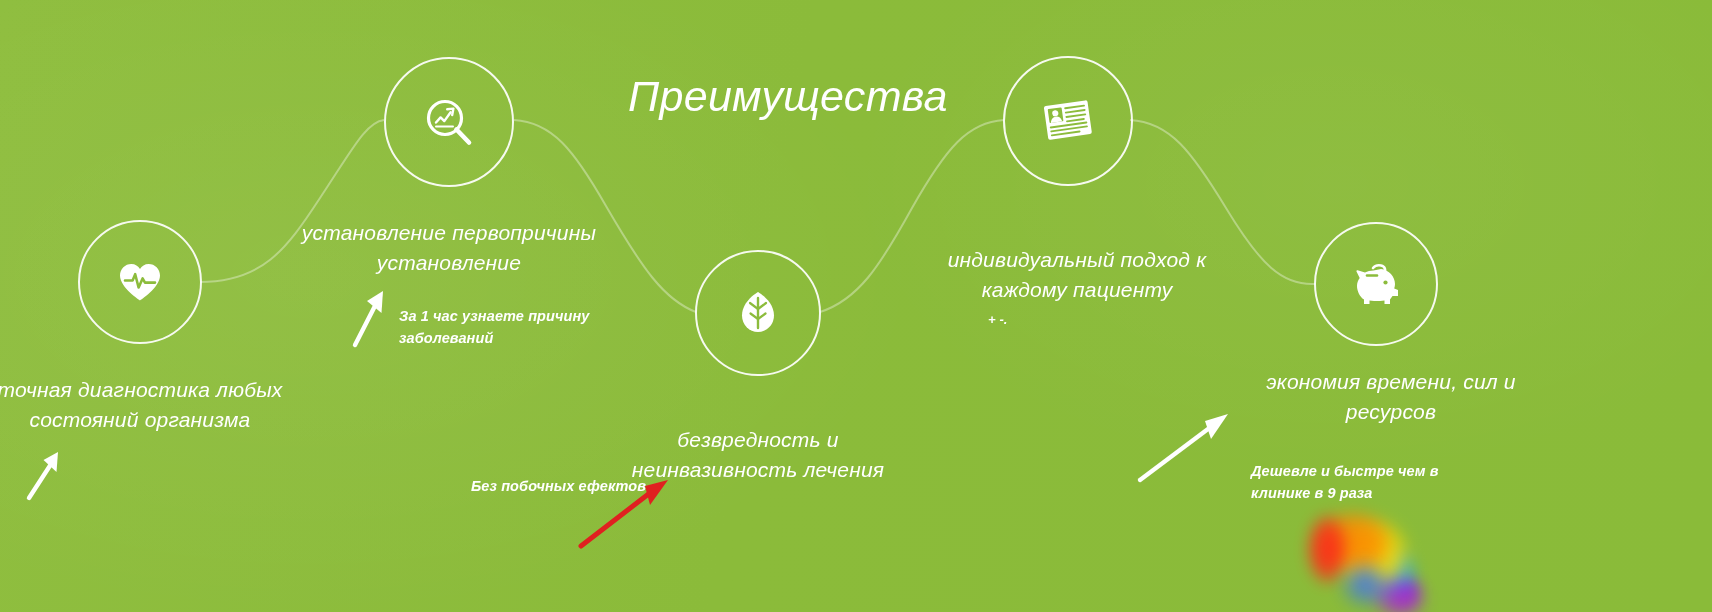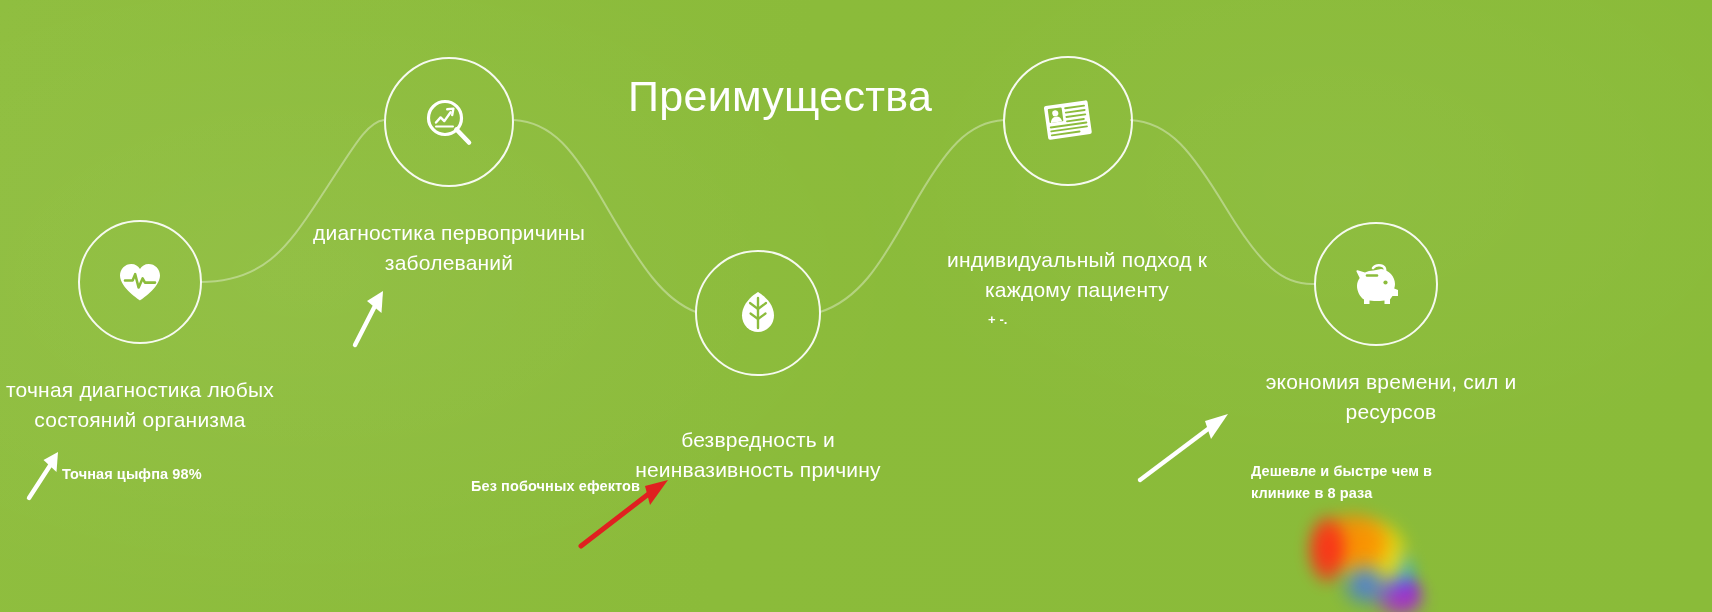--- a/index.html
+++ b/index.html
@@ -2,21 +2,21 @@
 <html><head>
 <meta charset="utf-8">
 <style>
   html,body{margin:0;padding:0;}
   body{
     width:1712px;height:612px;overflow:hidden;
     background:#8cbc3c;
     font-family:"Liberation Sans", sans-serif;
     position:relative;
   }
-  #stage{position:absolute;inset:0;overflow:hidden;background:#ef4444;}
+  #stage{position:absolute;inset:0;overflow:hidden;background:#ef4444;font-style:italic;}
 
   
   .bg-wash{position:absolute;inset:0;
     background:
       radial-gradient(900px 500px at 18% 45%, rgba(255,255,255,0.045), rgba(255,255,255,0) 70%),
       radial-gradient(700px 420px at 78% 30%, rgba(255,255,255,0.035), rgba(255,255,255,0) 72%),
       linear-gradient(100deg,#8fbe3f 0%, #8bbb3a 45%, #8abb39 100%);
     pointer-events:none;}
 
   svg.layer{position:absolute;left:0;top:0;width:1712px;height:612px;overflow:visible;}
@@ -116,37 +116,37 @@
       <span>
         <svg width="52" height="50" viewBox="0 0 52 50" aria-hidden="true">
           <circle cx="22" cy="21" r="16.5" fill="none" stroke="#ffffff" stroke-width="3.2"></circle>
           <path d="M33.5 32.5L46 45.5" stroke="#ffffff" stroke-width="4.6" stroke-linecap="round"></path>
           <path d="M13 25.5L17.6 20.4L21.3 24.1L27.6 15.2" fill="none" stroke="#ffffff" stroke-width="2.4" stroke-linecap="round" stroke-linejoin="round"></path>
           <path d="M24.2 12.3L30.4 11.6L29.2 18" fill="none" stroke="#ffffff" stroke-width="2.4" stroke-linecap="round" stroke-linejoin="round"></path>
           <path d="M13 29.5H30" stroke="#ffffff" stroke-width="2" stroke-linecap="round"></path>
         </svg>
       </span>
     </div>
-    <div class="node-label" style="left:293px;top:218px;width:312px;">диагностика первопричины заболеваний</div>
+    <div class="node-label" style="left:293px;top:218px;width:312px;">установление первопричины установление</div>
   </div>
 
   <div class="node">
     <div class="circle" style="left:695px;top:250px;width:126px;height:126px;">
       <span>
         <svg width="40" height="46" viewBox="0 0 40 46" aria-hidden="true">
           <path d="M20 2C20 2 4 11 4 25.5C4 34.5 11.2 42 20 42C28.8 42 36 34.5 36 25.5C36 11 20 2 20 2Z" fill="#ffffff"></path>
           <path d="M20 8V38" stroke="#8cbc3c" stroke-width="2.4" stroke-linecap="round"></path>
           <path d="M20 19L12 13" stroke="#8cbc3c" stroke-width="2.2" stroke-linecap="round"></path>
           <path d="M20 19L28 13" stroke="#8cbc3c" stroke-width="2.2" stroke-linecap="round"></path>
           <path d="M20 29L12.5 23.5" stroke="#8cbc3c" stroke-width="2.2" stroke-linecap="round"></path>
           <path d="M20 29L27.5 23.5" stroke="#8cbc3c" stroke-width="2.2" stroke-linecap="round"></path>
         </svg>
       </span>
     </div>
-    <div class="node-label" style="left:612px;top:425px;width:292px;">безвредность и неинвазивность причину</div>
+    <div class="node-label" style="left:612px;top:425px;width:292px;">безвредность и неинвазивность лечения</div>
   </div>
 
   <div class="node">
     <div class="circle" style="left:1003px;top:56px;width:130px;height:130px;">
       <span>
         <svg width="56" height="48" viewBox="0 0 56 48" aria-hidden="true">
           <g transform="rotate(-8 28 24)">
             <rect x="6" y="6" width="44" height="34" rx="2" fill="#ffffff"></rect>
             <rect x="9.5" y="9.5" width="14" height="14" rx="1" fill="#8cbc3c"></rect>
             <circle cx="16.5" cy="14.6" r="3.1" fill="#ffffff"></circle>
@@ -197,25 +197,25 @@
       <path d="M581 546 L655 489" stroke="#e02020" stroke-width="5" stroke-linecap="round" fill="none"></path>
       <path d="M668 480 L650 505 L645 486 Z" fill="#e02020"></path>
     </g>
 
     <g>
       <path d="M1140 480 L1216 423" stroke="#ffffff" stroke-width="4.4" stroke-linecap="round" fill="none"></path>
       <path d="M1228 414 L1211 439 L1205 421 Z" fill="#ffffff"></path>
     </g>
   </svg>
 
-  <div class="annot" style="left:62px;top:464px;width:220px;">Точная цыфпа 98%</div>
-
+
+  <div class="annot" style="left:399px;top:306px;width:216px;">За 1 час узнаете причину заболеваний</div>
 
   <div class="annot" style="left:471px;top:432px;width:190px;margin-top:44px;">Без побочных ефектов</div>
 
   <div class="annot tiny" style="left:988px;top:310px;width:80px;">+ -.</div>
 
-  <div class="annot" style="left:1251px;top:461px;width:226px;">Дешевле и быстре чем в клинике в 8 раза</div>
+  <div class="annot" style="left:1251px;top:461px;width:226px;">Дешевле и быстре чем в клинике в 9 раза</div>
 
   <div class="rainbow"></div>
   <div class="rainbow2"></div>
 
 </div>
 
 </body></html>

